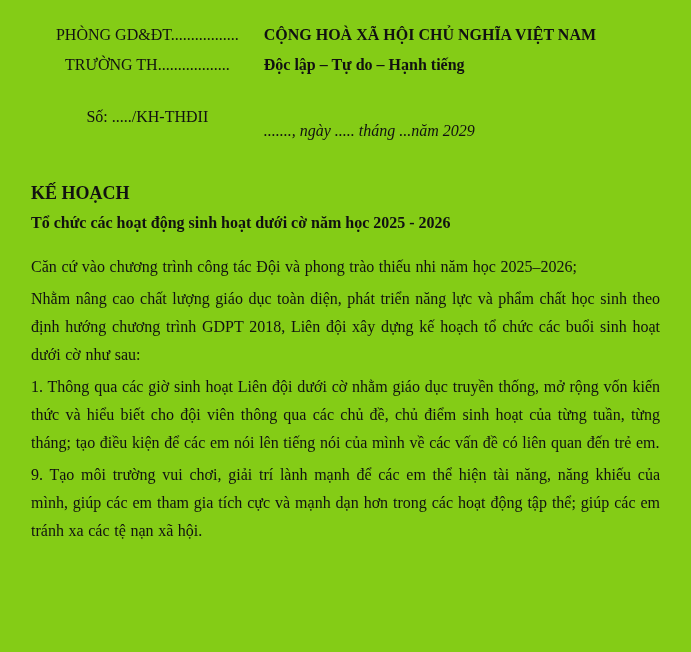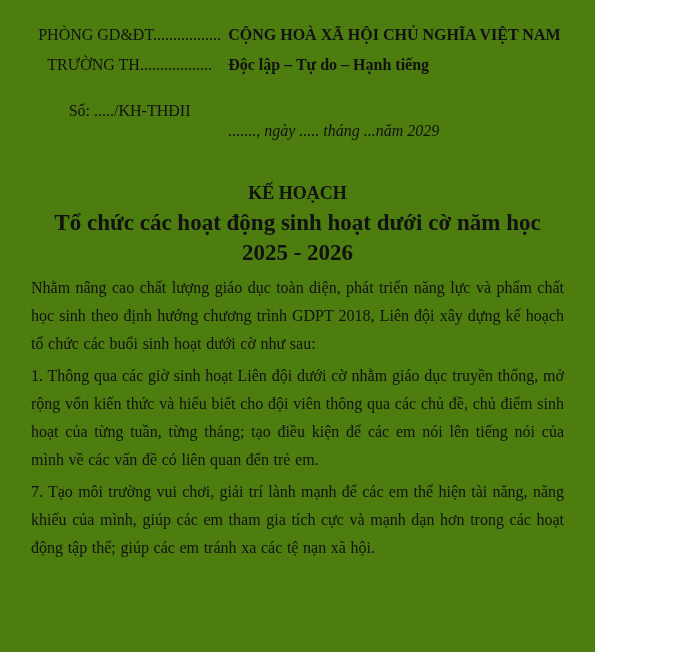--- a/index.html
+++ b/index.html
@@ -2,24 +2,24 @@
 <html lang="vi"><head>
 <meta charset="utf-8">
 <style>
   html, body {
     margin: 0;
     padding: 0;
     background: #ffffff;
   }
   .page {
     position: relative;
-    width: 595px;
+    width: 691px;
     height: 652px;
     box-sizing: border-box;
-    background: #4d7c0f;
+    background: #84cc16;
     color: #111111;
     font-family: "Liberation Serif", "DejaVu Serif", serif;
     font-size: 16px;
     padding: 20px 31px 0 31px;
     overflow: hidden;
   }
   
   .header-row {
     display: flex;
     width: 100%;
@@ -36,46 +36,45 @@
     line-height: 30px;
     white-space: nowrap;
   }
   .dept-line {
     font-weight: normal;
   }
   .school-line {
     font-weight: normal;
   }
   .doc-number {
-    margin-top: 16px;
+    margin-top: 22px;
     line-height: 30px;
   }
   .motto-line1, .motto-line2 {
     font-weight: bold;
   }
   .date-line {
     margin-top: 36px;
     line-height: 30px;
     font-style: italic;
     font-weight: normal;
   }
   
   .title-block {
     margin-top: 32px;
-    margin-bottom: 6px;
-    text-align: center;
+    margin-bottom: 15px;
   }
   .doc-title {
     font-weight: bold;
     font-size: 18px;
     line-height: 30px;
   }
   .doc-subtitle {
     font-weight: bold;
-    font-size: 23px;
+    font-size: 16px;
     line-height: 30px;
   }
   
   .body-text p {
     margin: 0 0 4px 0;
     line-height: 28px;
     text-align: justify;
     word-spacing: 0.04em;
   }
   .section-heading {
@@ -99,18 +98,19 @@
       <div class="h-line date-line">......., ngày ..... tháng ...năm 2029</div>
     </div>
   </div>
 
   <div class="title-block">
     <div class="doc-title">KẾ HOẠCH</div>
     <div class="doc-subtitle">Tổ chức các hoạt động sinh hoạt dưới cờ năm học 2025 - 2026</div>
   </div>
 
   <div class="body-text">
+    <p>Căn cứ vào chương trình công tác Đội và phong trào thiếu nhi năm học 2025–2026;</p>
     <p>Nhằm nâng cao chất lượng giáo dục toàn diện, phát triển năng lực và phẩm chất học sinh theo định hướng chương trình GDPT 2018, Liên đội xây dựng kế hoạch tổ chức các buổi sinh hoạt dưới cờ như sau:</p>
     <p>1. Thông qua các giờ sinh hoạt Liên đội dưới cờ nhằm giáo dục truyền thống, mở rộng vốn kiến thức và hiểu biết cho đội viên thông qua các chủ đề, chủ điểm sinh hoạt của từng tuần, từng tháng; tạo điều kiện để các em nói lên tiếng nói của mình về các vấn đề có liên quan đến trẻ em.</p>
-    <p>7. Tạo môi trường vui chơi, giải trí lành mạnh để các em thể hiện tài năng, năng khiếu của mình, giúp các em tham gia tích cực và mạnh dạn hơn trong các hoạt động tập thể; giúp các em tránh xa các tệ nạn xã hội.</p>
+    <p>9. Tạo môi trường vui chơi, giải trí lành mạnh để các em thể hiện tài năng, năng khiếu của mình, giúp các em tham gia tích cực và mạnh dạn hơn trong các hoạt động tập thể; giúp các em tránh xa các tệ nạn xã hội.</p>
   </div>
 
 </div>
 
 </body></html>

